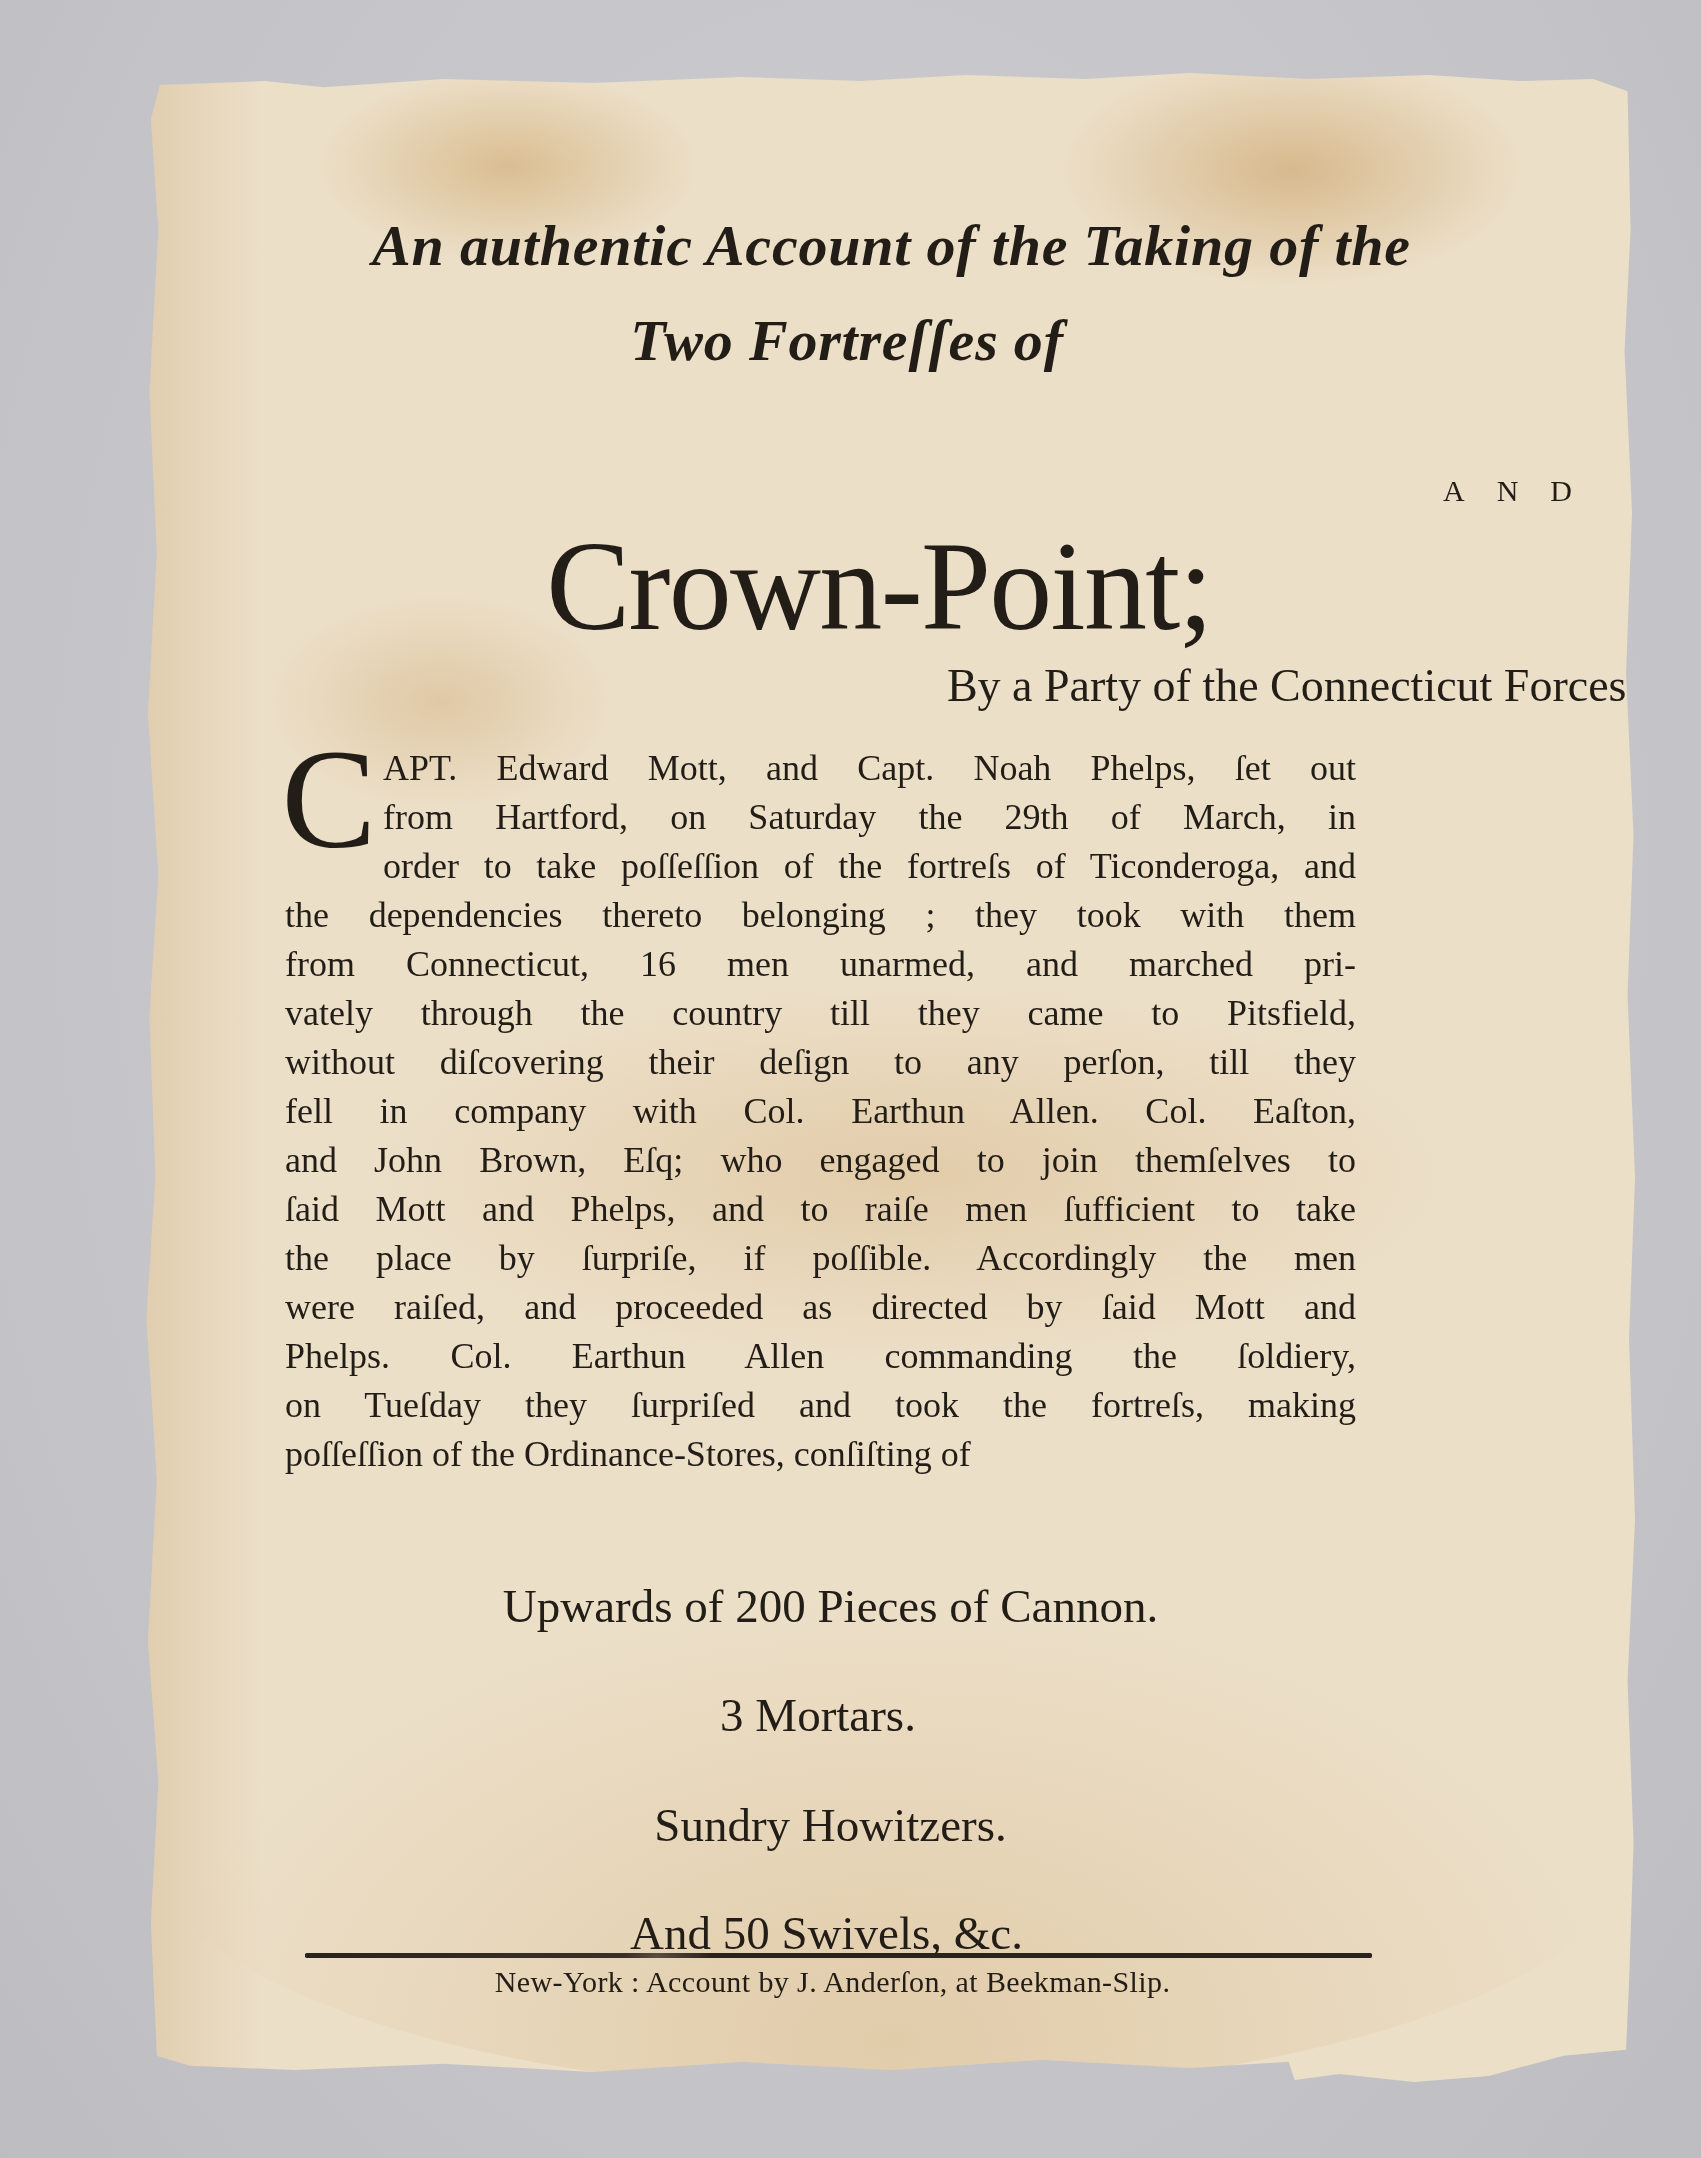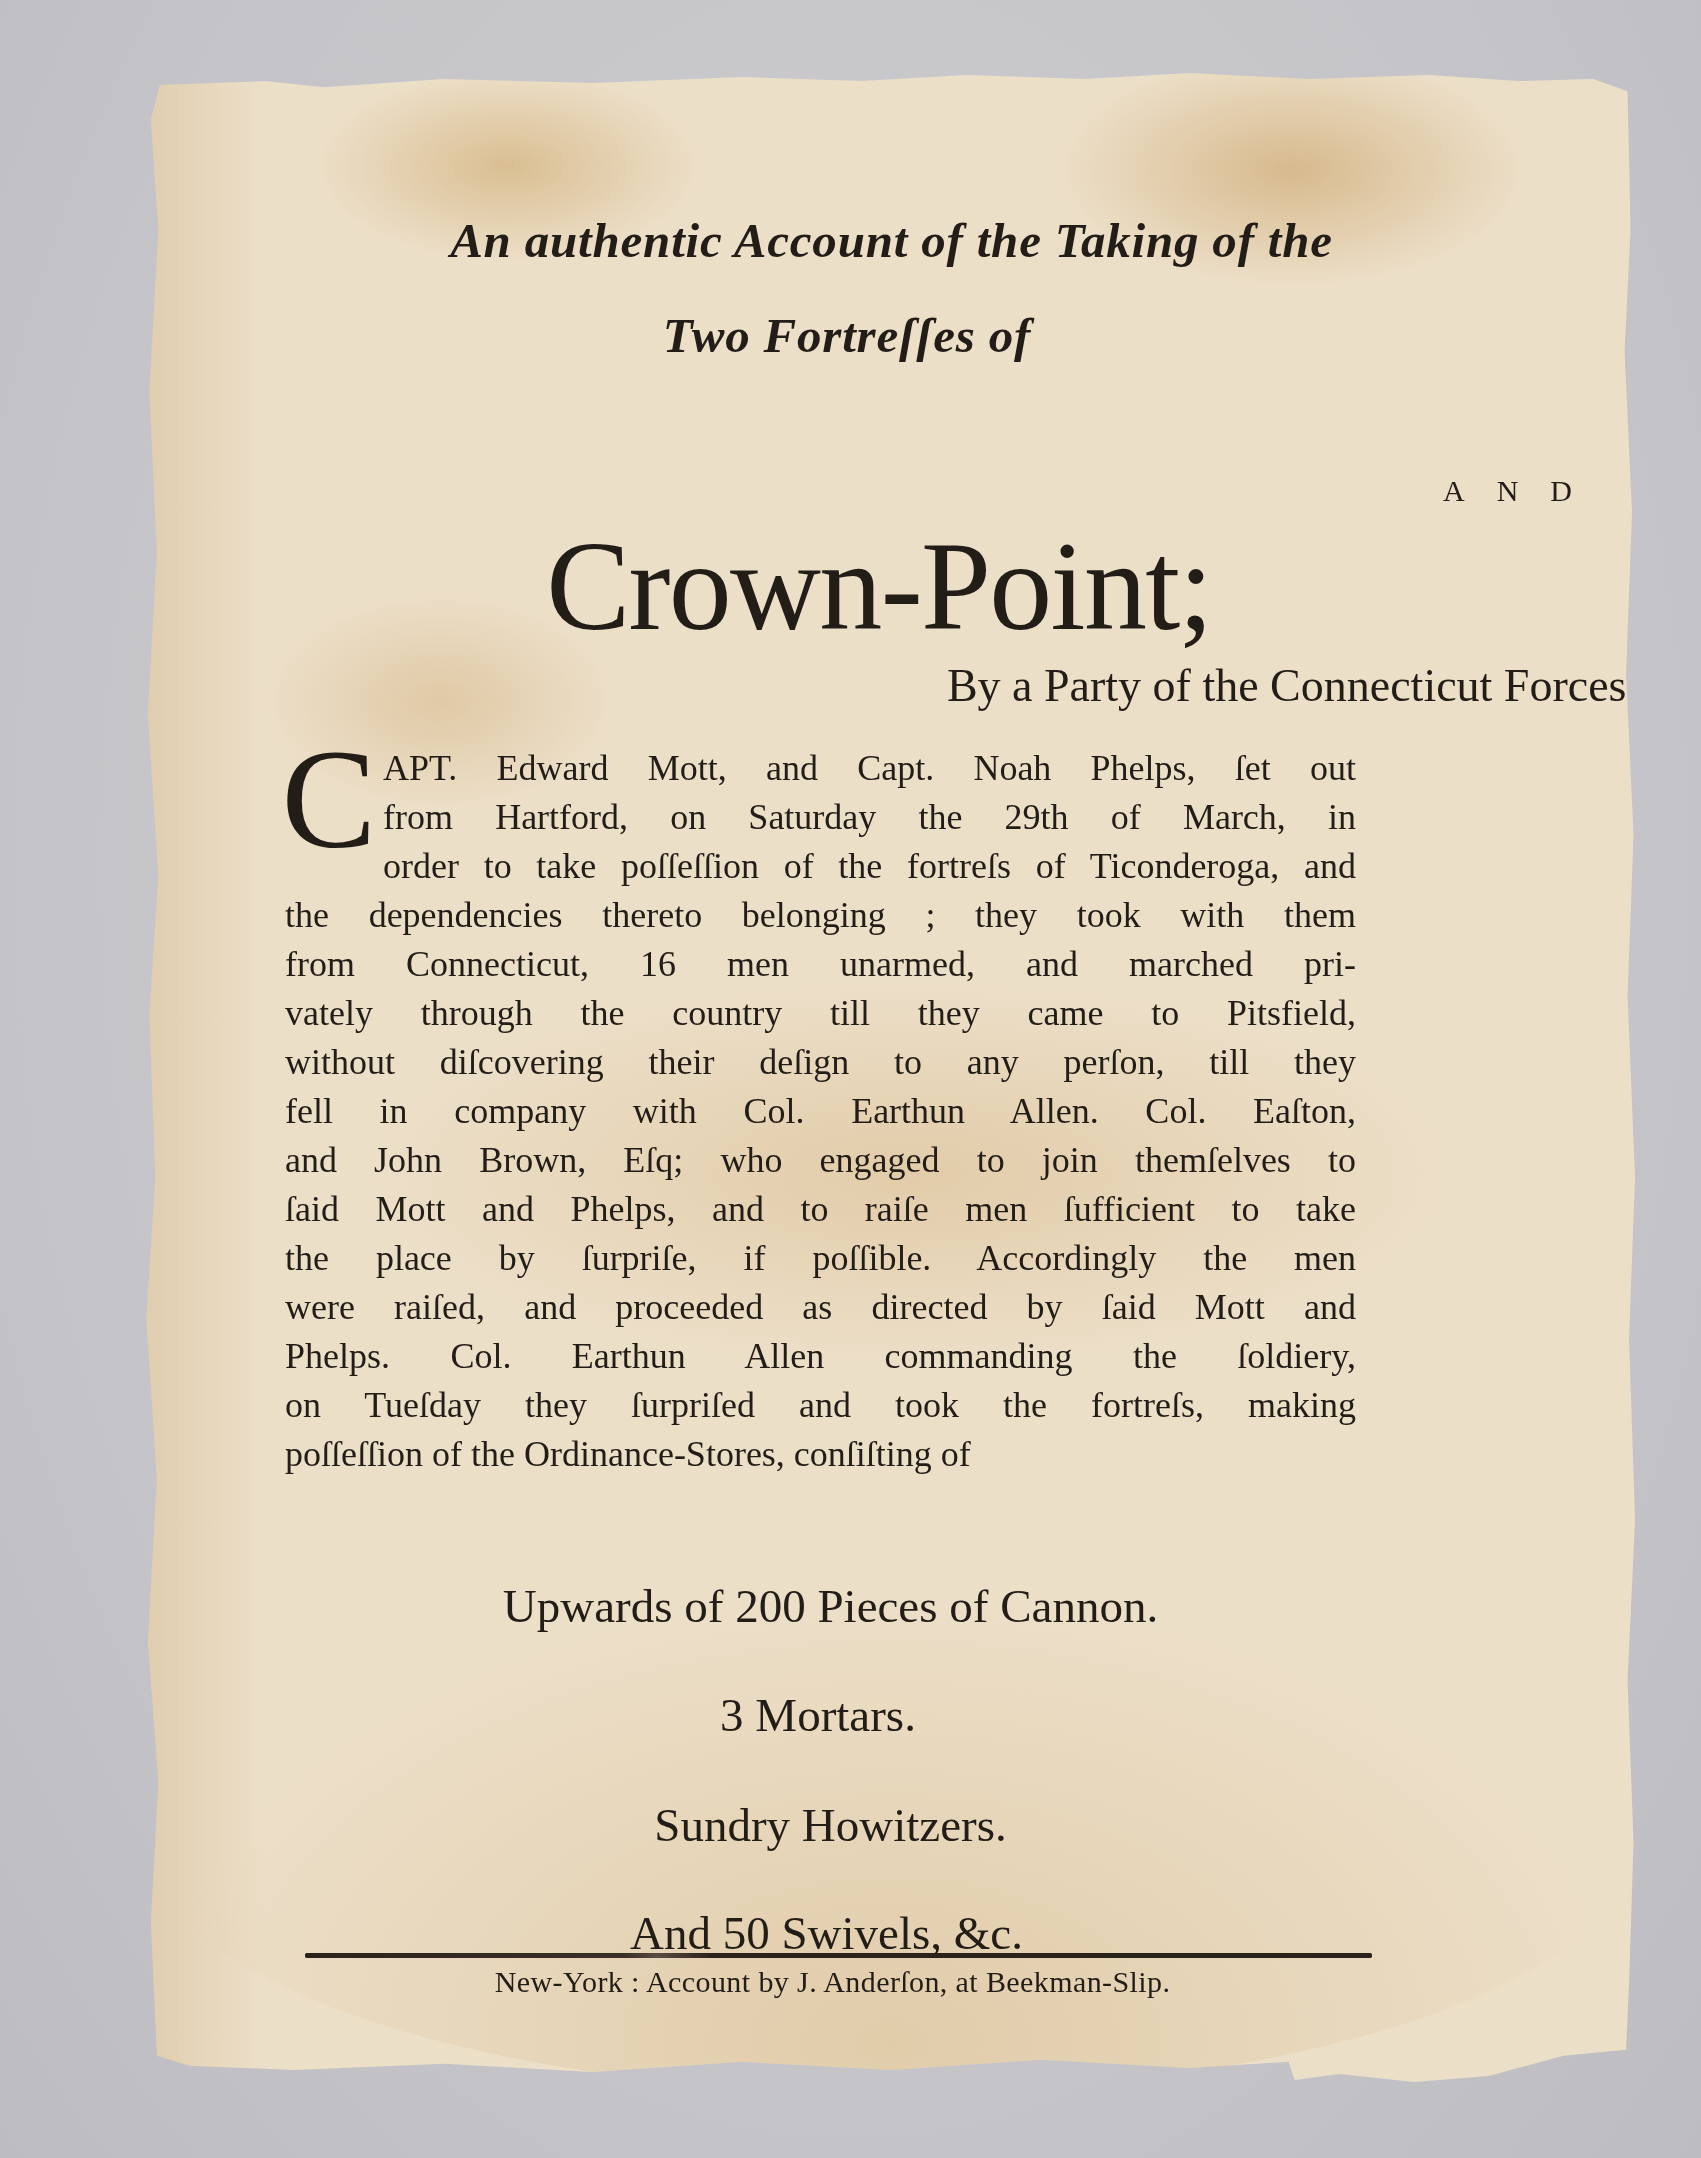--- a/index.html
+++ b/index.html
@@ -43,21 +43,21 @@
   .s6 { left: -51px; top: 0; width: 169px; height: 2015px;
         background: linear-gradient(90deg, rgba(190,150,95,0.35), rgba(190,150,95,0)); border-radius: 0; }
 
   .content {
     position: absolute; left: 0; top: 0; width: 100%; height: 100%;
     color: #231d17;
   }
   .head-italic {
     position: absolute; left: 0; right: 0; text-align: center;
     font-style: italic; font-weight: bold;
-    font-size: 49px; letter-spacing: 0.8px;
+    font-size: 58px; letter-spacing: 0.8px;
   }
   .h1 { top: 143px; }
   .h2 { top: 204px; left: 12px; right: 101px; margin-top: 34px; }
   .big {
     position: absolute; left: 0; right: 0; text-align: center;
     font-size: 126px; line-height: 1; font-weight: normal; letter-spacing: -1.7px;
   }
   .ticon { top: 253px; padding-right: 84px; }
   .and {
     position: absolute; left: 0; right: 0; top: 405px; text-align: right;

